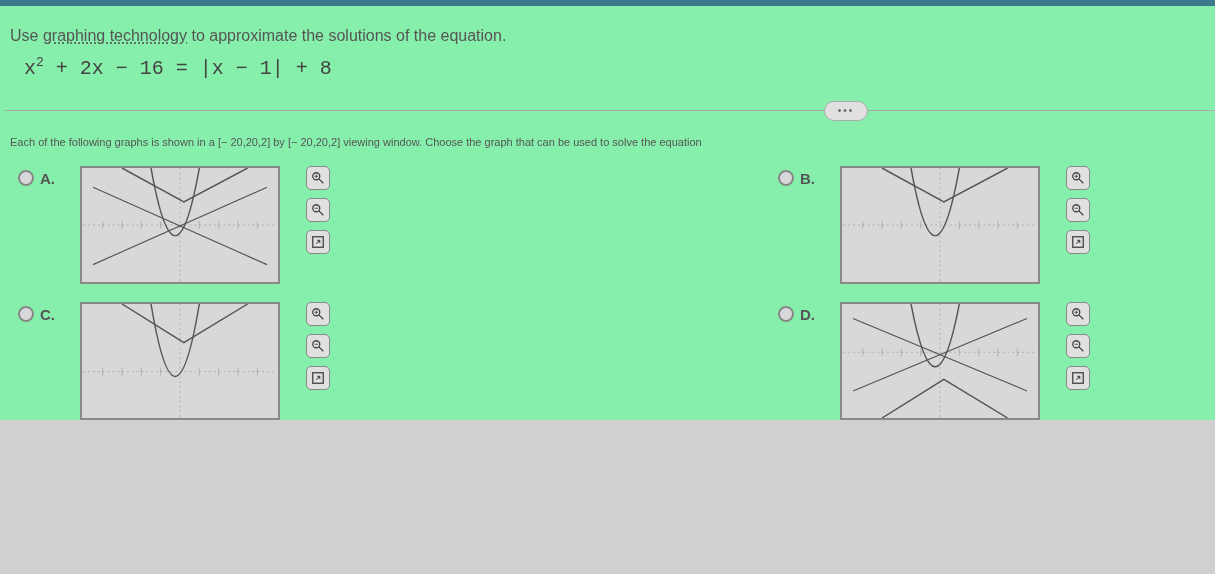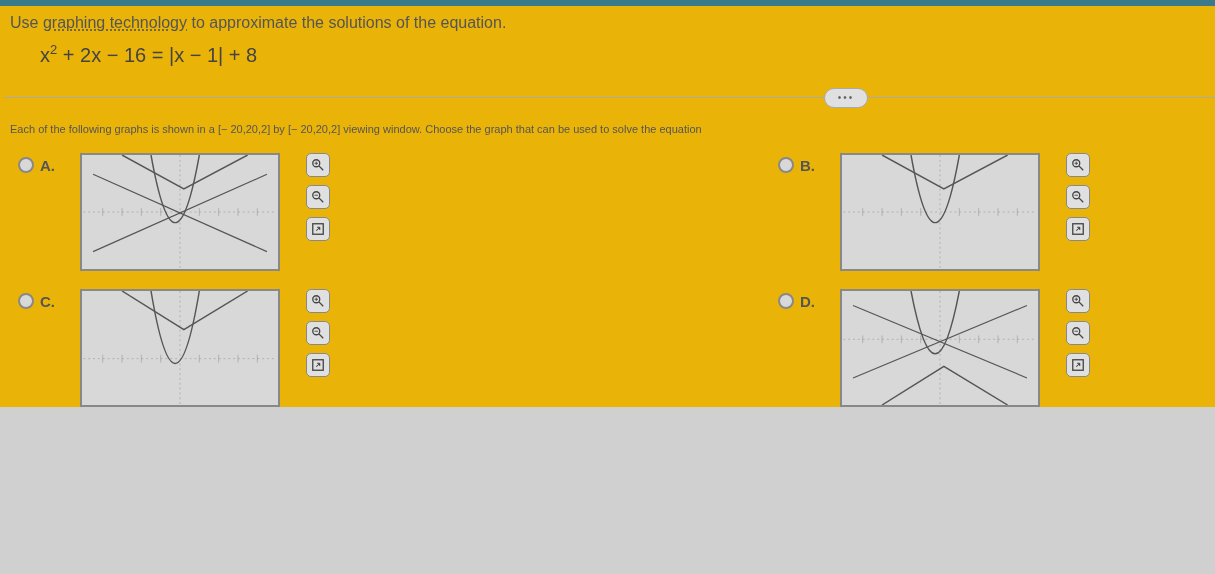--- a/index.html
+++ b/index.html
@@ -10,37 +10,37 @@
       width: 1215px;
       height: 574px;
       overflow: hidden;
       position: relative;
     }
     .top-bar {
       height: 6px;
       background: #3a7a8a;
     }
     .content {
-      padding: 8px 0 0 4px;
-      background: #eab308;
+      padding: 21px 0 0 4px;
+      background: #86efac;
     }
     .instruction {
       font-size: 16px;
       color: #555;
       margin: 0 0 10px 6px;
     }
     .instruction .underline {
       text-decoration: underline dotted;
       text-underline-offset: 2px;
     }
     .equation {
       font-size: 20px;
       color: #444;
-      margin: 0 0 30px 36px;
-      font-family: Liberation Sans, sans-serif;
+      margin: 0 0 30px 20px;
+      font-family: Liberation Mono, monospace;
     }
     .equation sup { font-size: 13px; vertical-align: super; }
     .hr-row {
       border-top: 1px solid #aaa;
       margin: 10px 0 0 0;
       position: relative;
       height: 20px;
     }
     .hr-badge {
       position: absolute;

